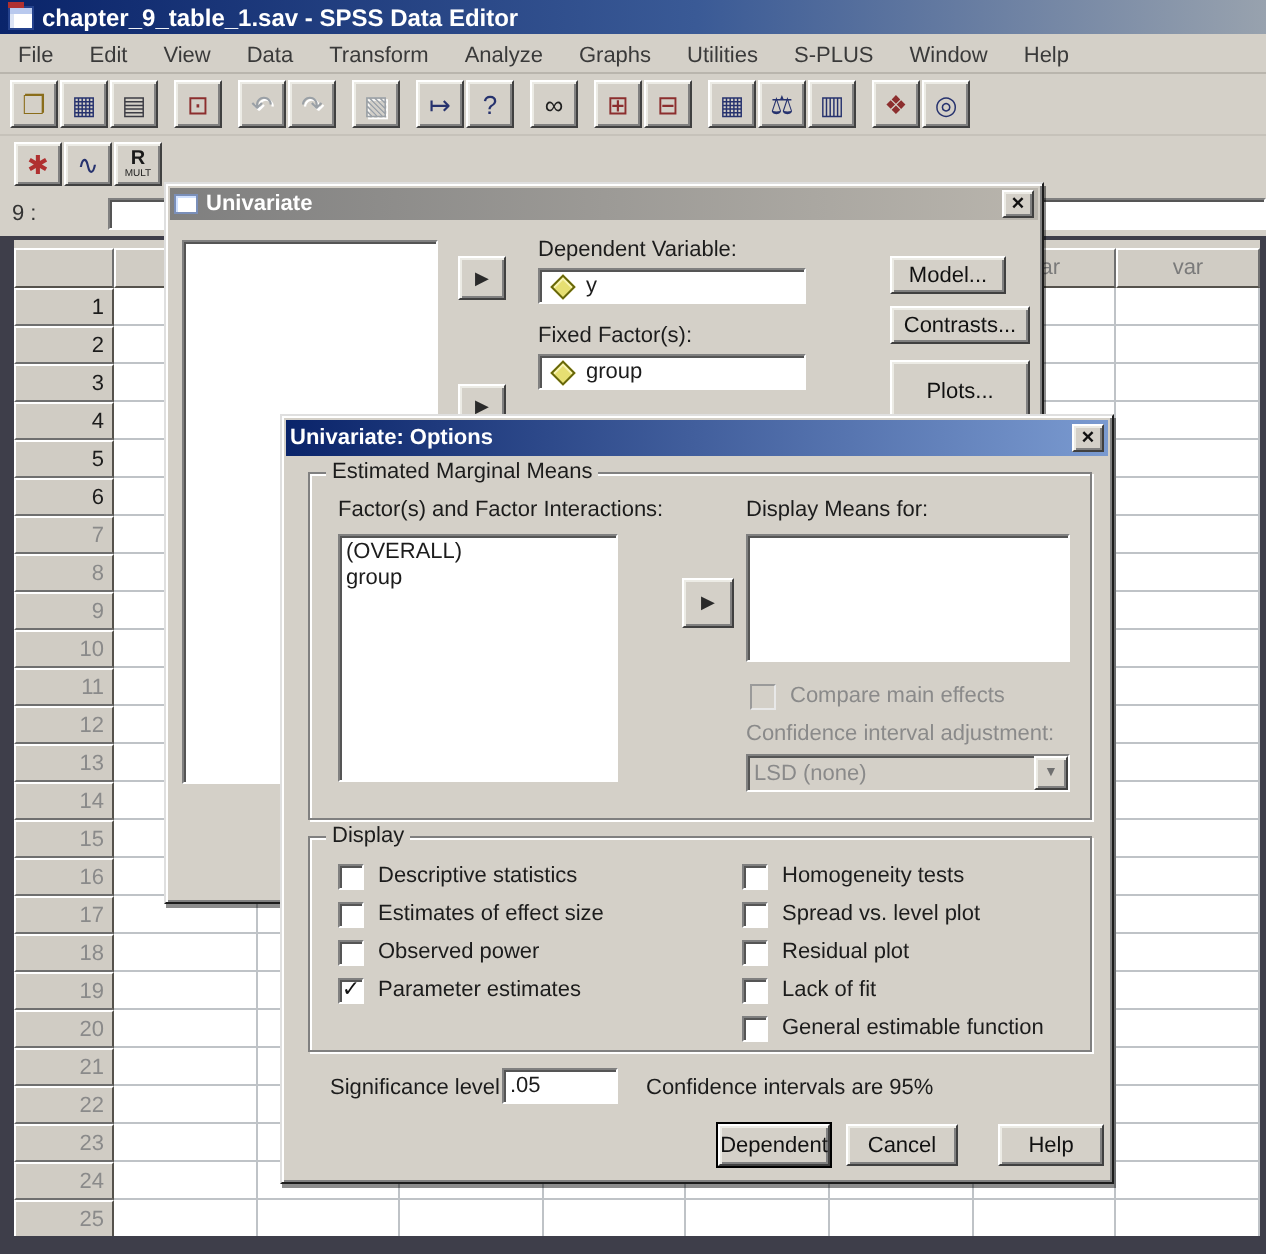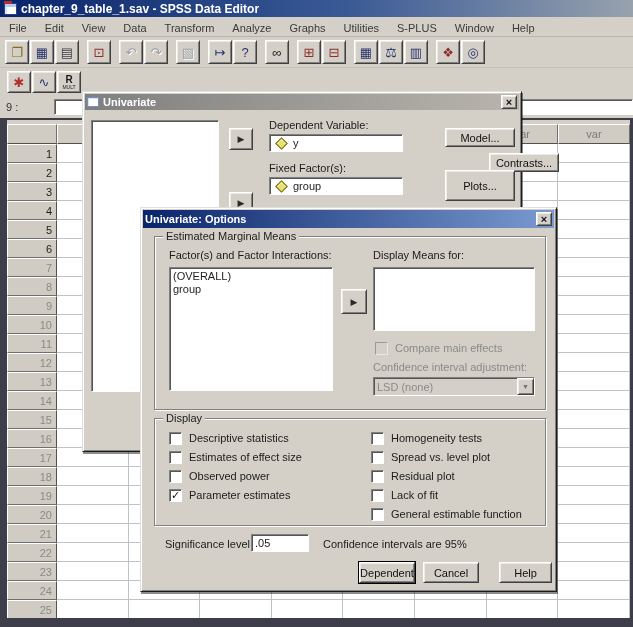--- a/index.html
+++ b/index.html
@@ -523,43 +523,43 @@
       <span>y</span>
     </div>
     <span class="lbl" style="left:186px;top:70px;">Fixed Factor(s):</span>
     <div class="field" style="left:186px;top:85px;width:134px;height:18px;">
       <span class="vardiamond"></span>
       <span>group</span>
     </div>
     <div class="btn arrowbtn" style="left:146px;top:100px;width:24px;height:22px;">
       <span>▶</span>
     </div>
-    <div class="btn" style="left:362px;top:36px;width:70px;height:19px;">
+    <div class="btn" style="left:362px;top:36px;width:58px;height:19px;">
       <span>Model...</span>
       </div>
-    <div class="btn" style="left:362px;top:61px;width:70px;height:19px;margin-left:44px;">
+    <div class="btn" style="left:362px;top:61px;width:70px;height:19px;">
       <span>Contrasts...</span>
       </div>
-    <div class="btn" style="left:362px;top:78px;width:70px;height:31px;">
+    <div class="btn" style="left:362px;top:88px;width:70px;height:31px;">
       <span>Plots...</span>
       </div>
   </div>
 
   <div class="dialog" id="dlg-opt" style="left:140px;top:207px;width:417px;height:385px;">
     <div class="dlg-title active">
       <span>Univariate: Options</span>
       <div class="xbtn">
         <span>×</span>
       </div>
     </div>
 
     <div class="groupbox" style="left:13px;top:28px;width:392px;height:174px;">
       <span class="legend">Estimated Marginal Means</span>
       <span class="lbl" style="left:14px;top:12px;">Factor(s) and Factor Interactions:</span>
-      <div class="listbox" id="factors-listbox" style="left:14px;top:30px;width:164px;height:124px;">
+      <div class="listbox" id="factors-listbox" style="left:14px;top:30px;width:140px;height:124px;">
           <div class="lbitem">(OVERALL)</div>
           <div class="lbitem">group</div>
         </div>
       <div class="btn arrowbtn" style="left:186px;top:52px;width:26px;height:25px;">
         <span>▶</span>
       </div>
       <span class="lbl" style="left:218px;top:12px;">Display Means for:</span>
       <div class="listbox" style="left:218px;top:30px;width:162px;height:64px;"></div>
       <div class="cbrow disabled" style="left:220px;top:104px;">
         <div class="checkbox"></div>

